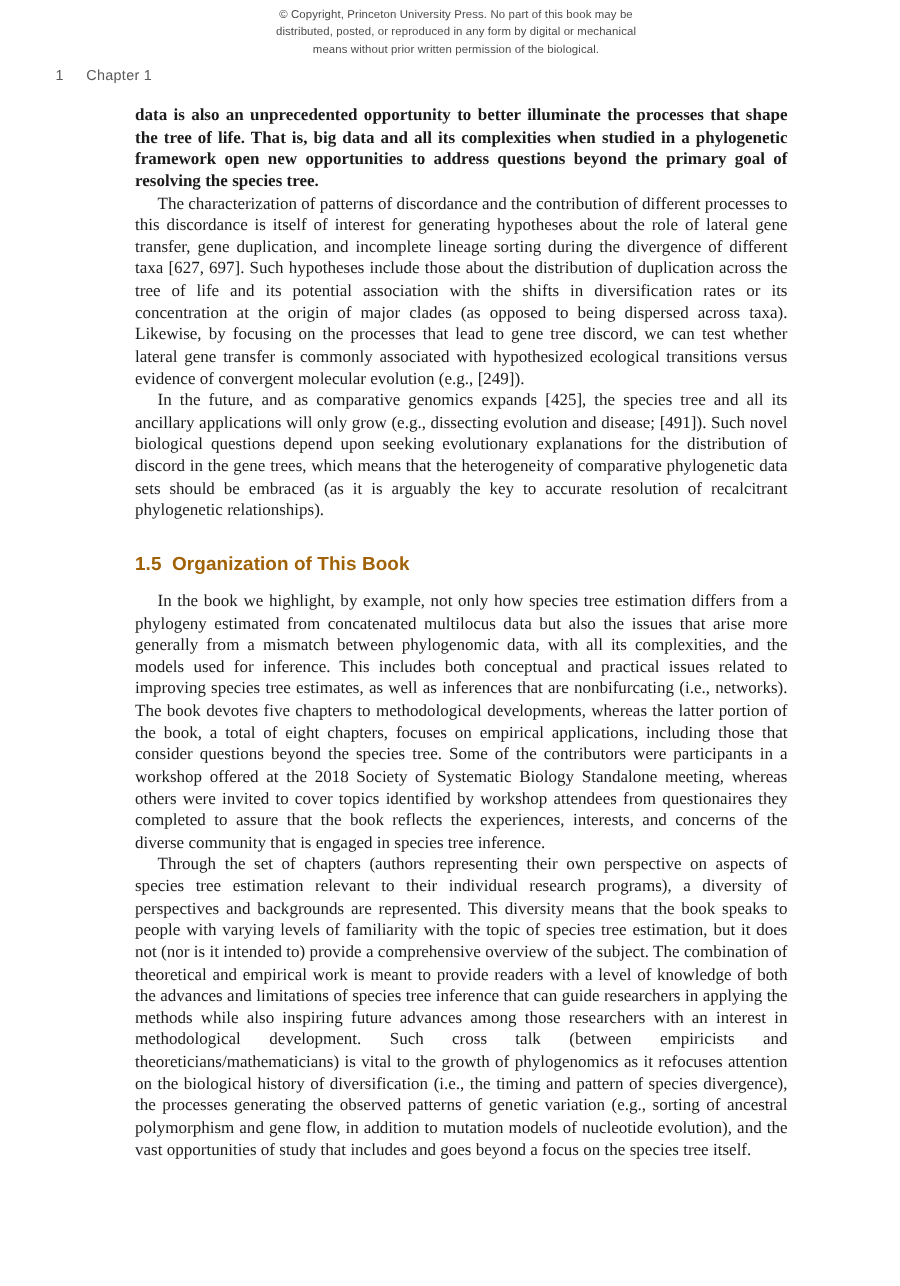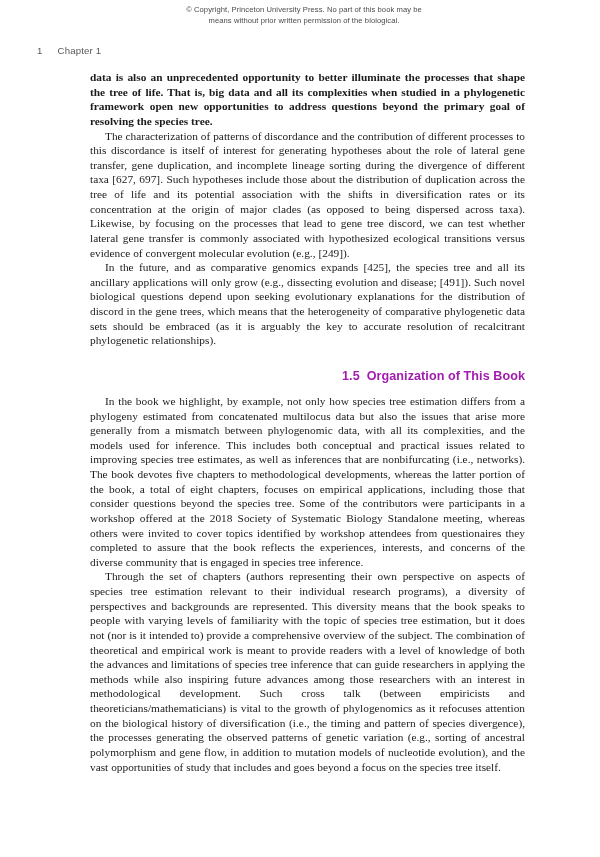--- a/index.html
+++ b/index.html
@@ -66,23 +66,22 @@
   }
   p.para.no-indent { text-indent: 0; font-weight: bold; }
 
   
   h2.section-heading {
     margin: 0;
     padding: 0;
     font-family: "Liberation Sans", sans-serif;
     font-size: 12.6px;
     font-weight: bold;
-    color: #a21caf;
+    color: #a16207;
     letter-spacing: 0.005em;
-    text-align: right;
   }
   .heading-block {
     padding-top: 21px;
     padding-bottom: 11px;
   }
   h2.section-heading .sec-num { margin-right: 7px; }
 
   
   .page-footer {
     position: absolute;
@@ -96,20 +95,21 @@
     letter-spacing: 0.01em;
   }
 </style>
 </head>
 <body>
 
 <div class="page">
 
   <div class="copyright-notice">
     <span class="cline">© Copyright, Princeton University Press. No part of this book may be</span>
+    <span class="cline">distributed, posted, or reproduced in any form by digital or mechanical</span>
     <span class="cline">means without prior written permission of the biological.</span>
   </div>
 
   <div class="running-head">
     <span class="folio">1</span><span class="chap-label">Chapter 1</span>
   </div>
 
   <div class="body-column">
 
     <p class="para no-indent">data is also an unprecedented opportunity to better illuminate the processes that shape the tree of life. That is, big data and all its complexities when studied in a phylogenetic framework open new opportunities to address questions beyond the primary goal of resolving the species tree.</p>

